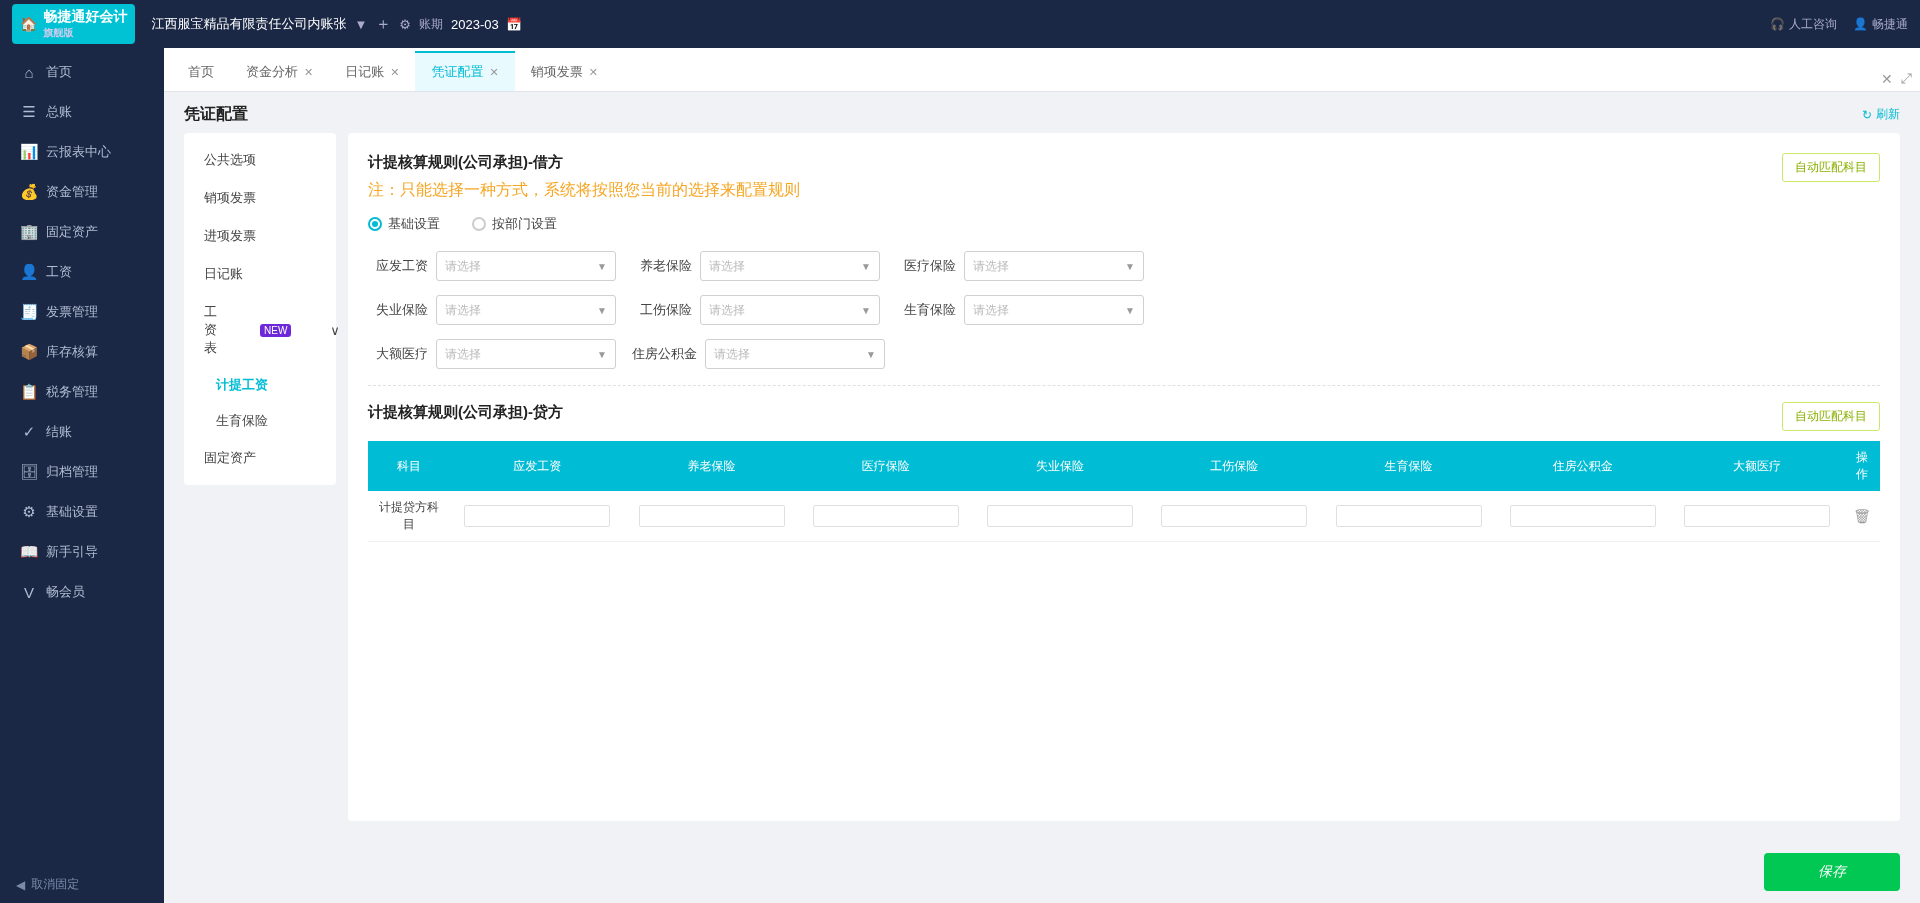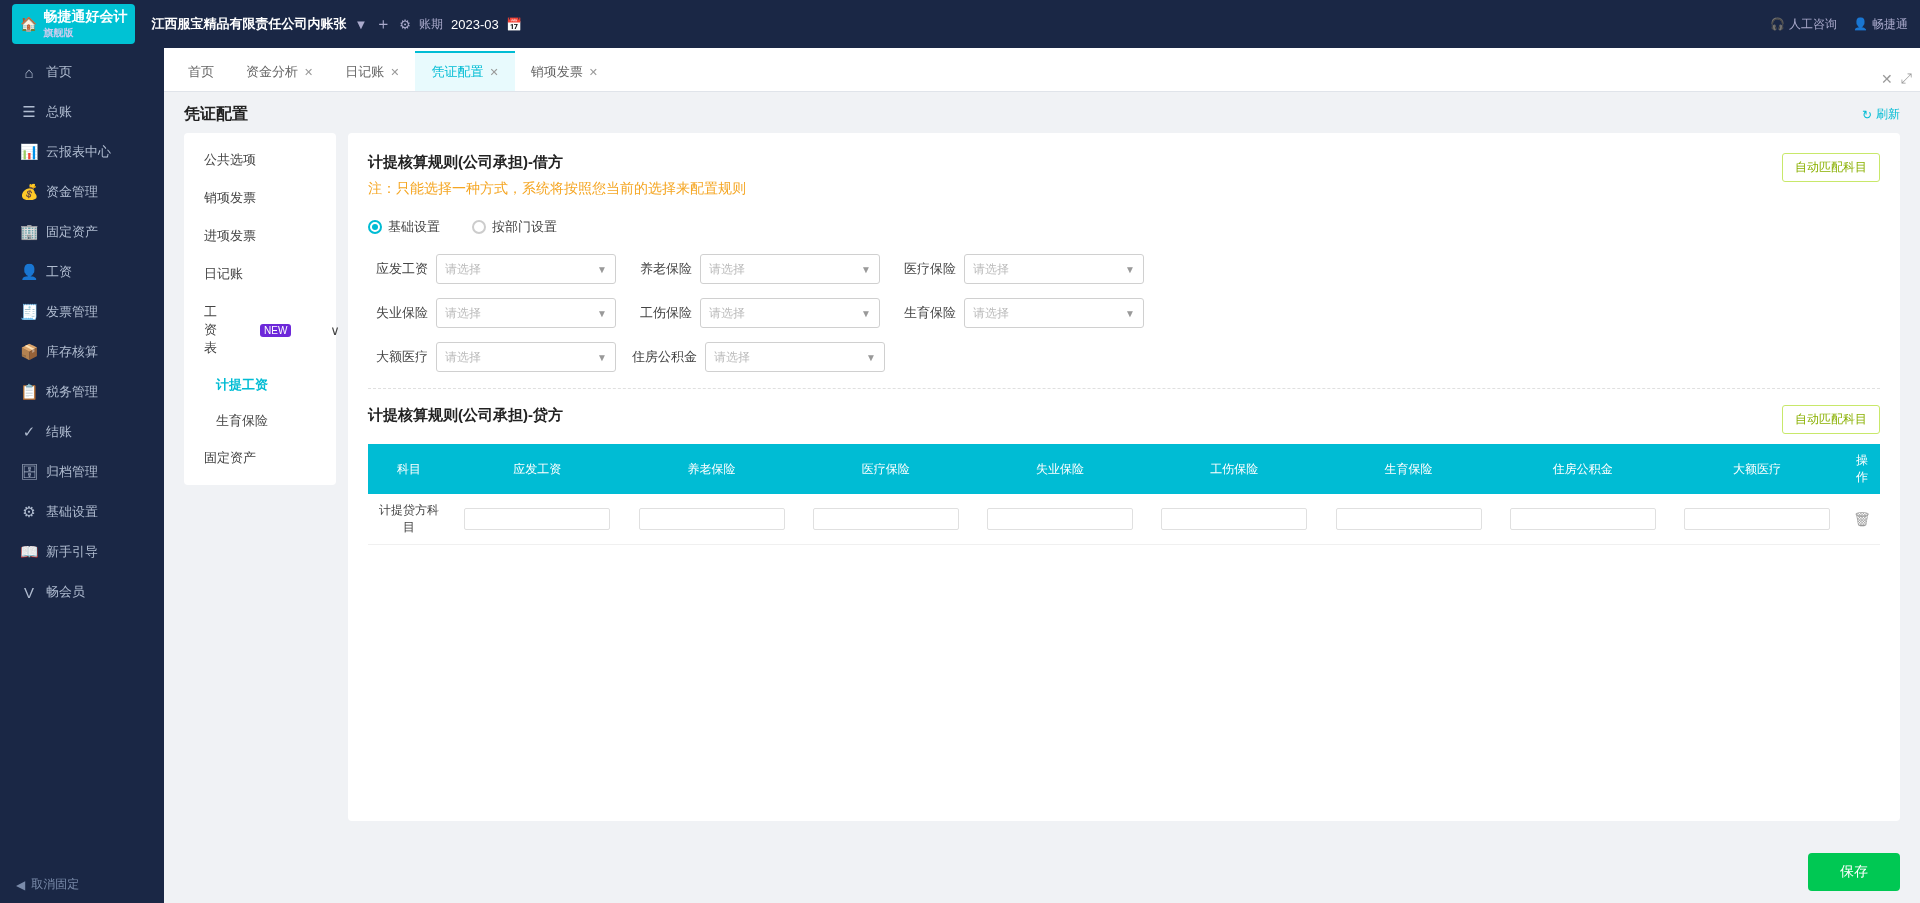--- a/index.html
+++ b/index.html
@@ -23,21 +23,20 @@
       border-radius: 4px;
       font-size: 14px;
       font-weight: bold;
       color: #fff;
     }
     .topbar-logo-sub { font-size: 10px; color: #cce; }
     .topbar-company {
       color: #fff;
       font-size: 13px;
       margin-left: 8px;
-      font-weight: bold;
     }
     .topbar-dropdown { color: #aac; cursor: pointer; }
     .topbar-plus { color: #aac; cursor: pointer; font-size: 16px; }
     .topbar-gear { color: #aac; cursor: pointer; }
     .topbar-period-label { color: #aac; font-size: 12px; }
     .topbar-period-val { color: #fff; font-size: 13px; }
     .topbar-cal { color: #4dd; cursor: pointer; }
     .topbar-right { margin-left: auto; display: flex; align-items: center; gap: 16px; }
     .topbar-support { color: #aac; font-size: 12px; cursor: pointer; display: flex; align-items: center; gap: 4px; }
     .topbar-user { color: #aac; font-size: 12px; cursor: pointer; display: flex; align-items: center; gap: 4px; }
@@ -165,22 +164,22 @@
 
     
     .section-title {
       font-size: 15px;
       font-weight: bold;
       color: #222;
       margin-bottom: 8px;
     }
     .section-note {
       color: #f5a623;
-      font-size: 14px;
-      margin-bottom: 16px;
+      font-size: 16px;
+      margin-bottom: 10px;
     }
 
     
     .radio-group { display: flex; gap: 32px; margin-bottom: 18px; align-items: center; }
     .radio-item { display: flex; align-items: center; gap: 6px; cursor: pointer; color: #444; font-size: 13px; }
     .radio-circle {
       width: 14px; height: 14px; border-radius: 50%;
       border: 2px solid #ccc;
       display: flex; align-items: center; justify-content: center;
     }
@@ -253,24 +252,25 @@
       padding: 12px 20px;
       display: flex;
       justify-content: flex-end;
       background: #f0f2f5;
       flex-shrink: 0;
     }
     .save-btn {
       background: #00c853;
       color: #fff;
       border: none;
-      padding: 10px 32px;
+      padding: 10px 54px;
       border-radius: 4px;
       font-size: 14px;
       cursor: pointer;
+      font-style: italic;
     }
 
     
     ::-webkit-scrollbar { width: 6px; height: 6px; }
     ::-webkit-scrollbar-track { background: #f0f0f0; }
     ::-webkit-scrollbar-thumb { background: #c0c4cc; border-radius: 3px; }
   </style>
 </head>
 <body>
 

